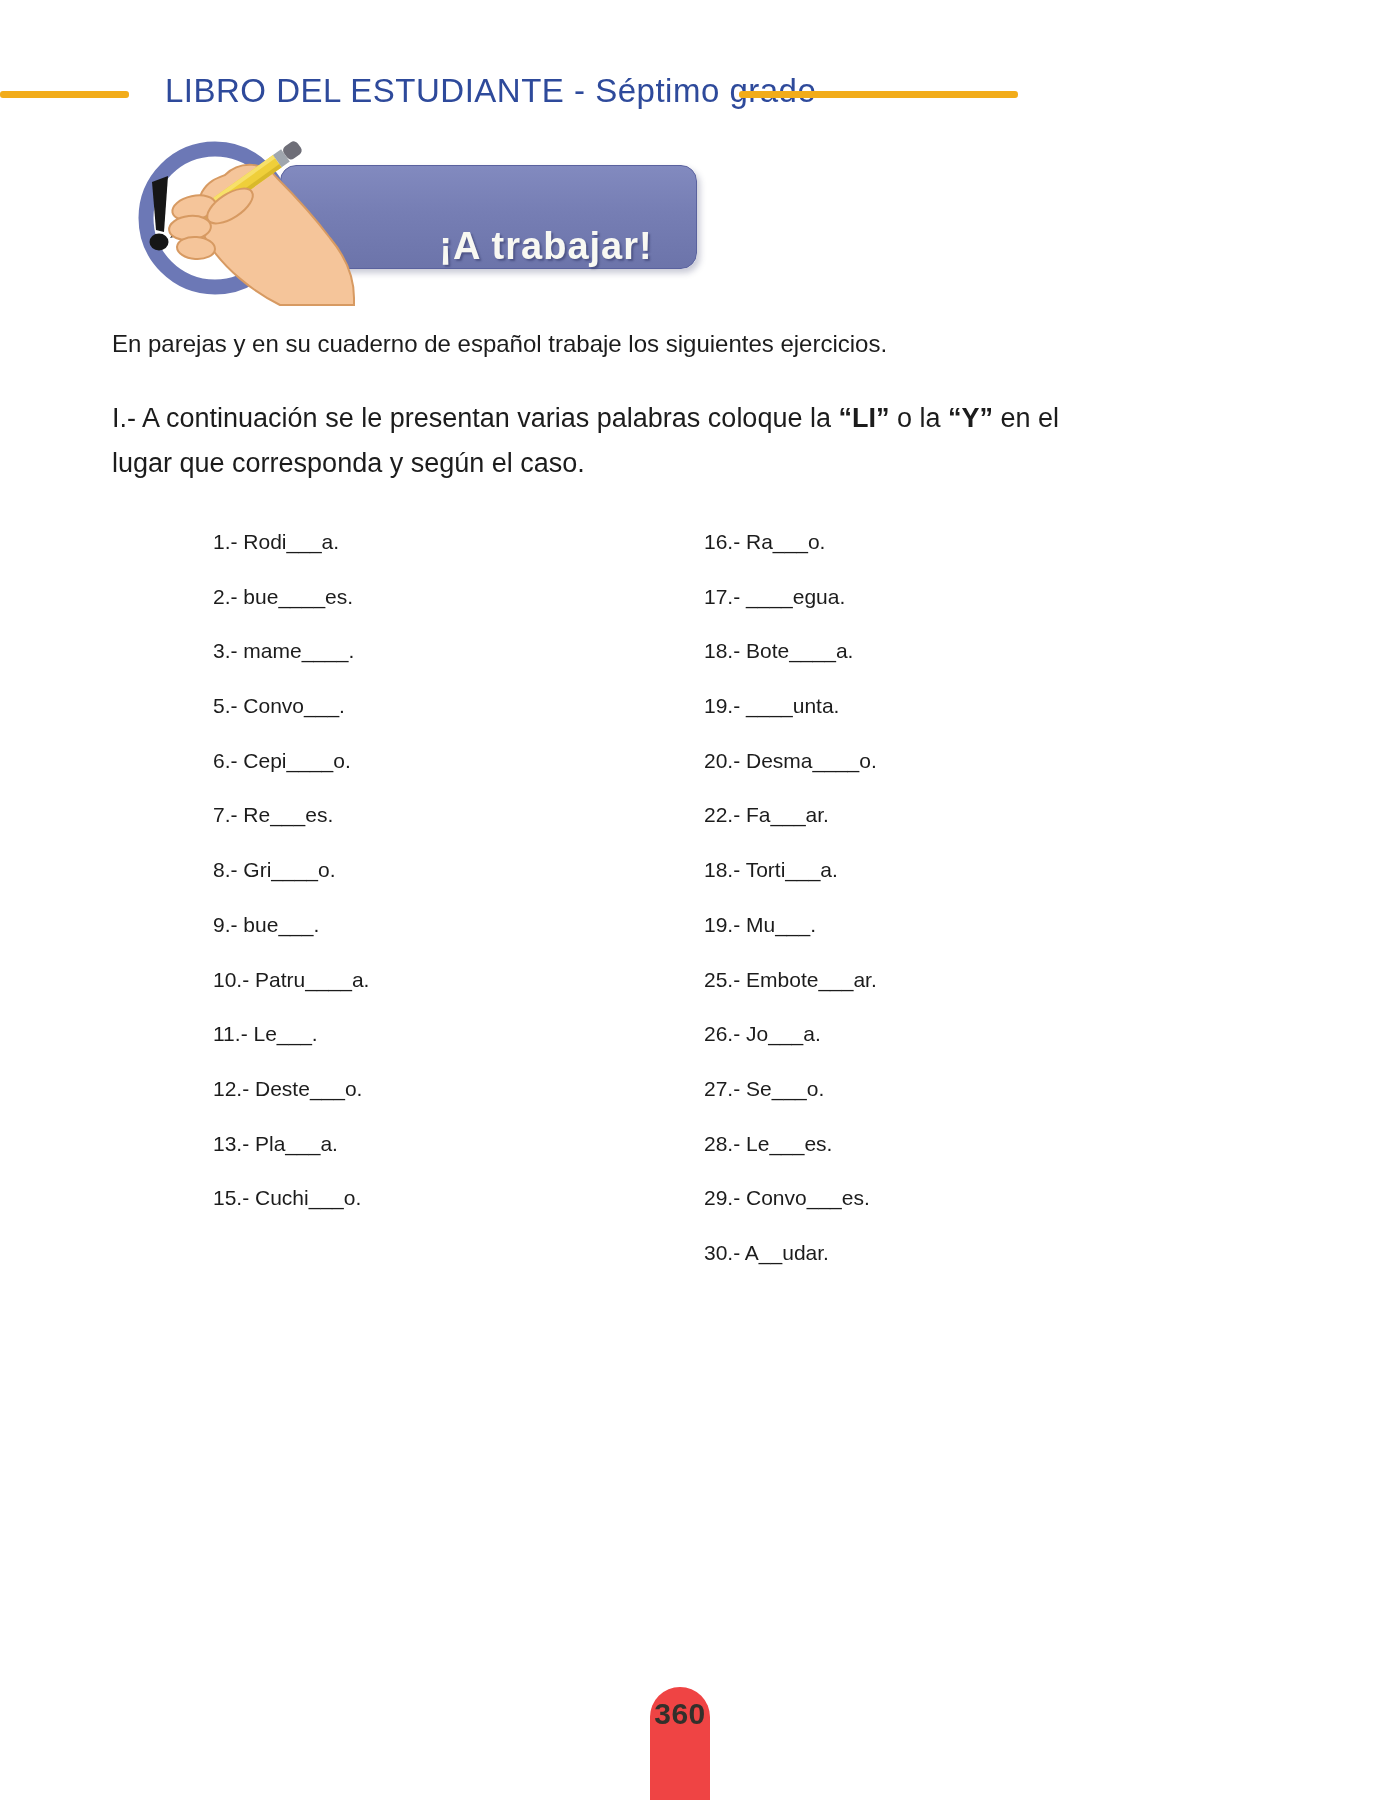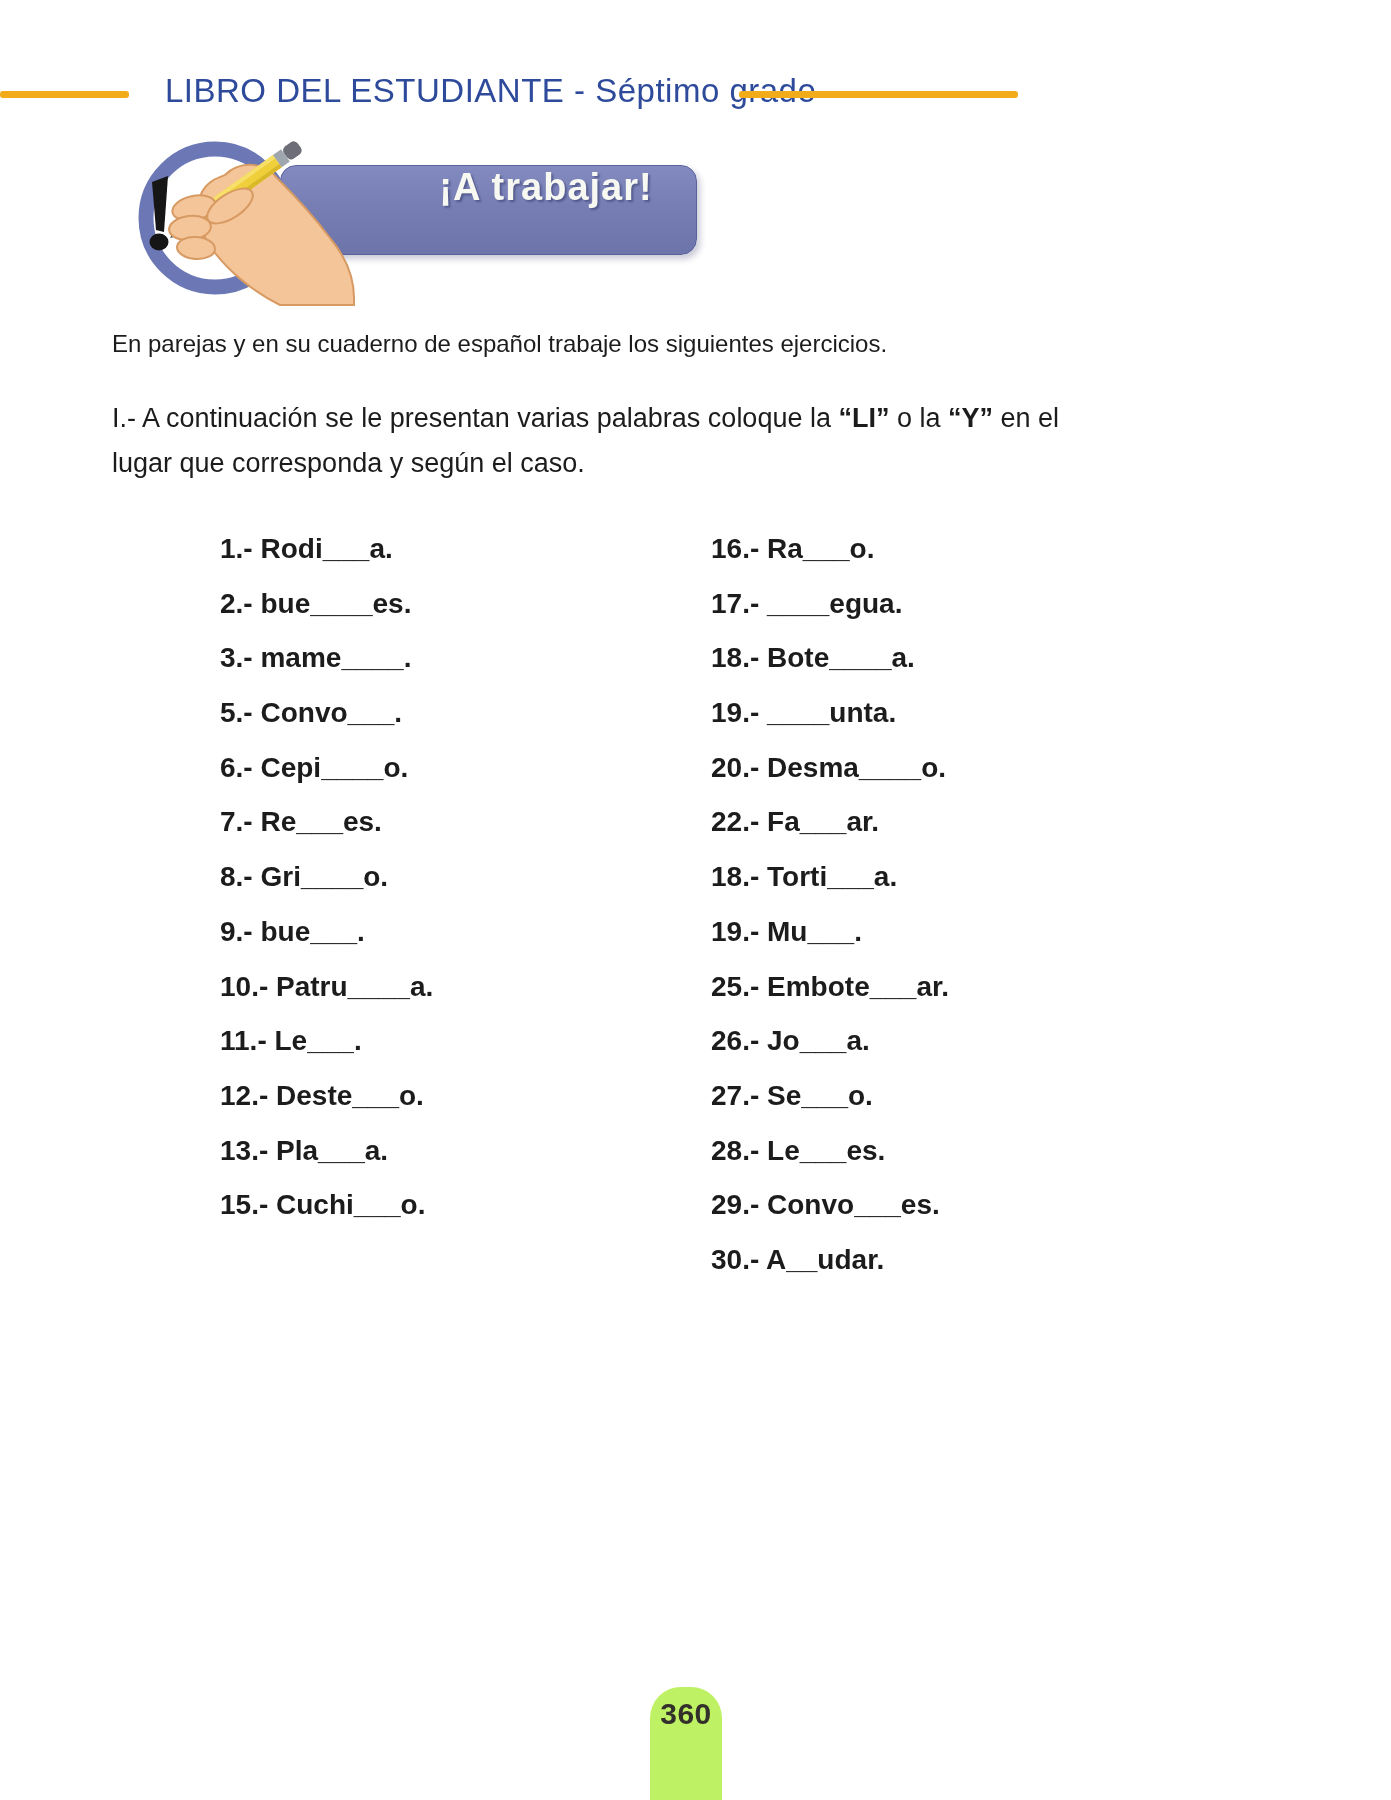--- a/index.html
+++ b/index.html
@@ -16,25 +16,25 @@
   .rule-left{left:0;top:91px;width:129px;}
   .rule-right{left:739px;top:91px;width:279px;}
   .page-title{
     position:absolute;left:165px;top:74px;
     font-size:33px;line-height:34px;
     color:#2E4A9B;letter-spacing:0.5px;
     white-space:nowrap;
   }
   
   .banner-rect{
-    position:absolute;left:280px;top:165px;width:417px;height:90px;
+    position:absolute;left:280px;top:165px;width:417px;height:104px;
     background:linear-gradient(180deg,#828ABF 0%,#767EB4 45%,#6C74AA 100%);
     border:1px solid #5A629E;border-radius:16px;
     box-shadow:3px 4px 6px rgba(40,45,90,0.25);
-    display:flex;align-items:flex-start;justify-content:center;
+    display:flex;align-items:flex-end;justify-content:center;
     padding-left:115px;box-sizing:border-box;
     z-index:1;
   }
   .banner-label{
     font-size:38px;font-weight:bold;color:#F8F8F2;
     letter-spacing:1px;
     text-shadow:2px 2px 2px rgba(40,45,90,0.45);
     white-space:nowrap;
   }
   .banner-icon{position:absolute;left:130px;top:120px;width:230px;height:190px;z-index:2;}
@@ -43,33 +43,32 @@
     position:absolute;left:112px;top:327px;width:1180px;
     font-size:24px;line-height:33px;
   }
   .exercise-instruction{
     position:absolute;left:112px;top:396px;width:980px;
     font-size:27px;line-height:45px;
   }
   .exercise-instruction b{font-weight:bold;}
   
   .word-list{
-    position:absolute;top:514px;margin:8px;padding:0;list-style:none;
-    font-size:28px;
-    font-weight:bold;
+    position:absolute;top:514px;margin:1px;padding:0;list-style:none;
+    font-size:21px;
   }
   .word-list-left{left:212px;}
   .word-list-right{left:703px;}
   .word-list li{
     margin:0;padding:0;height:54.7px;line-height:54.7px;white-space:nowrap;
   }
   
   .page-number-tab{
-    position:absolute;left:650px;top:1687px;width:72px;height:113px;
-    background:#bef264;border-radius:31px 31px 0 0;
+    position:absolute;left:650px;top:1687px;width:60px;height:113px;
+    background:#ef4444;border-radius:31px 31px 0 0;
     text-align:center;
   }
   .page-number{
     display:inline-block;margin-top:10px;
     font-size:30px;font-weight:bold;color:#33302B;letter-spacing:0.5px;
   }
 </style>
 </head>
 <body>
 

